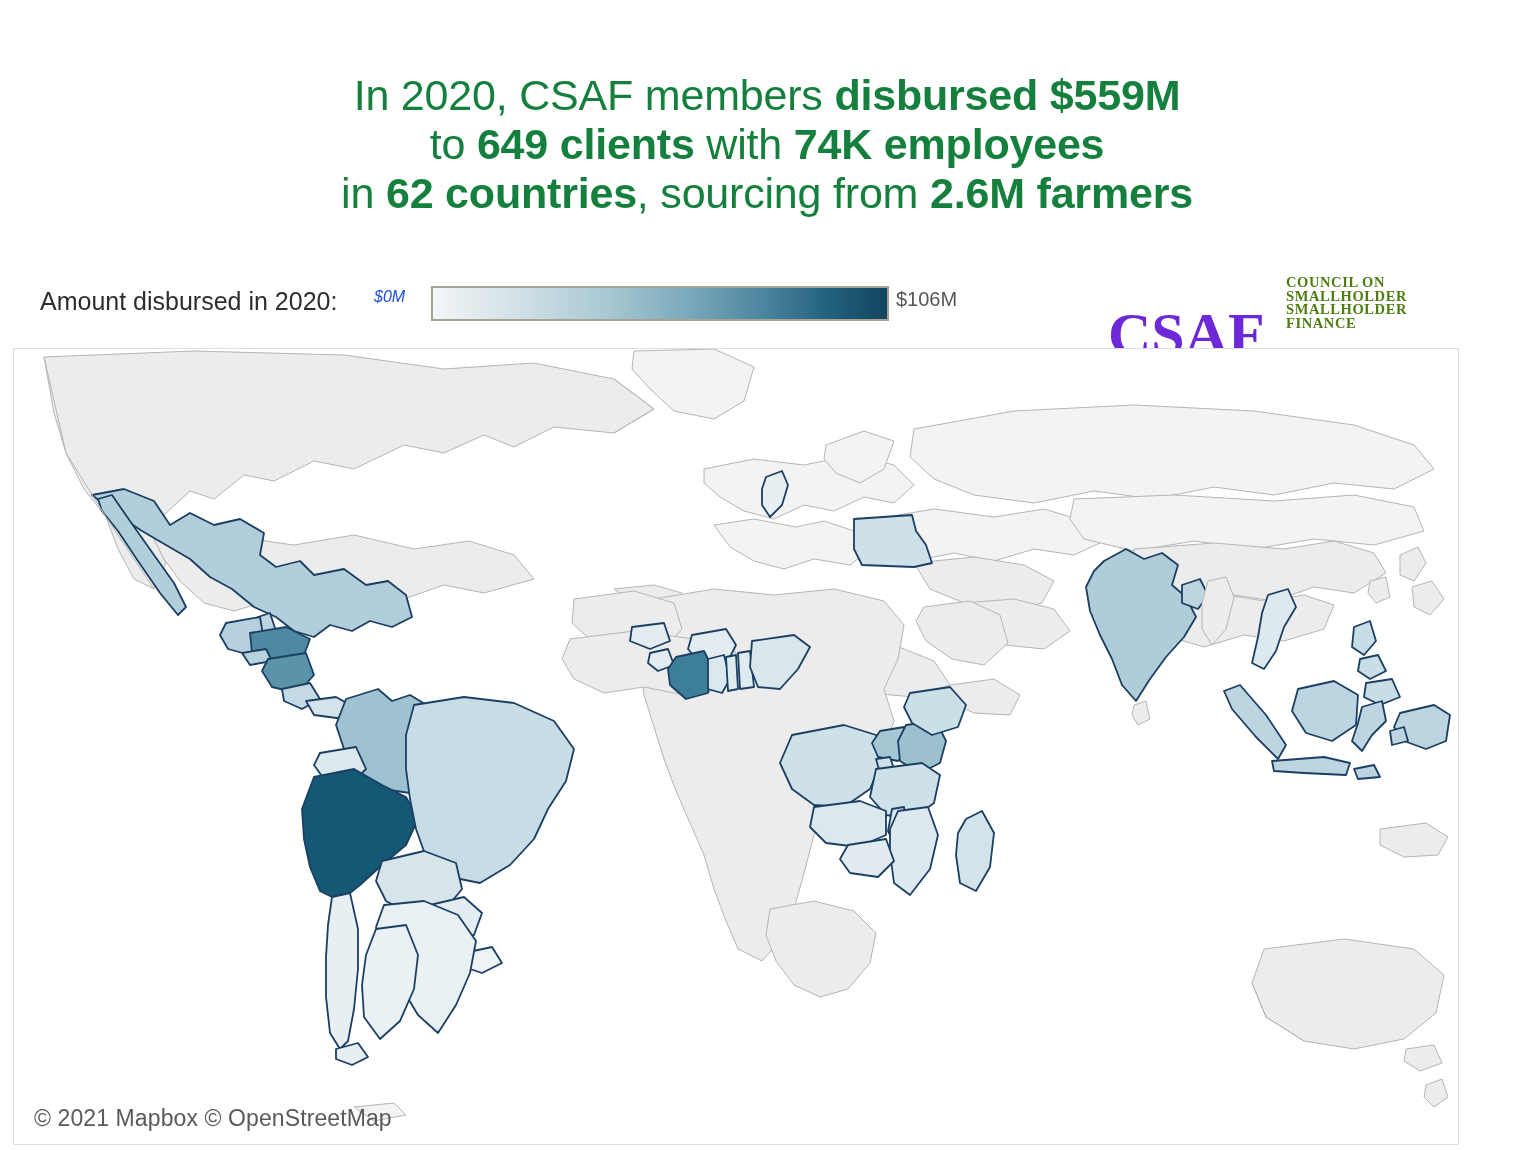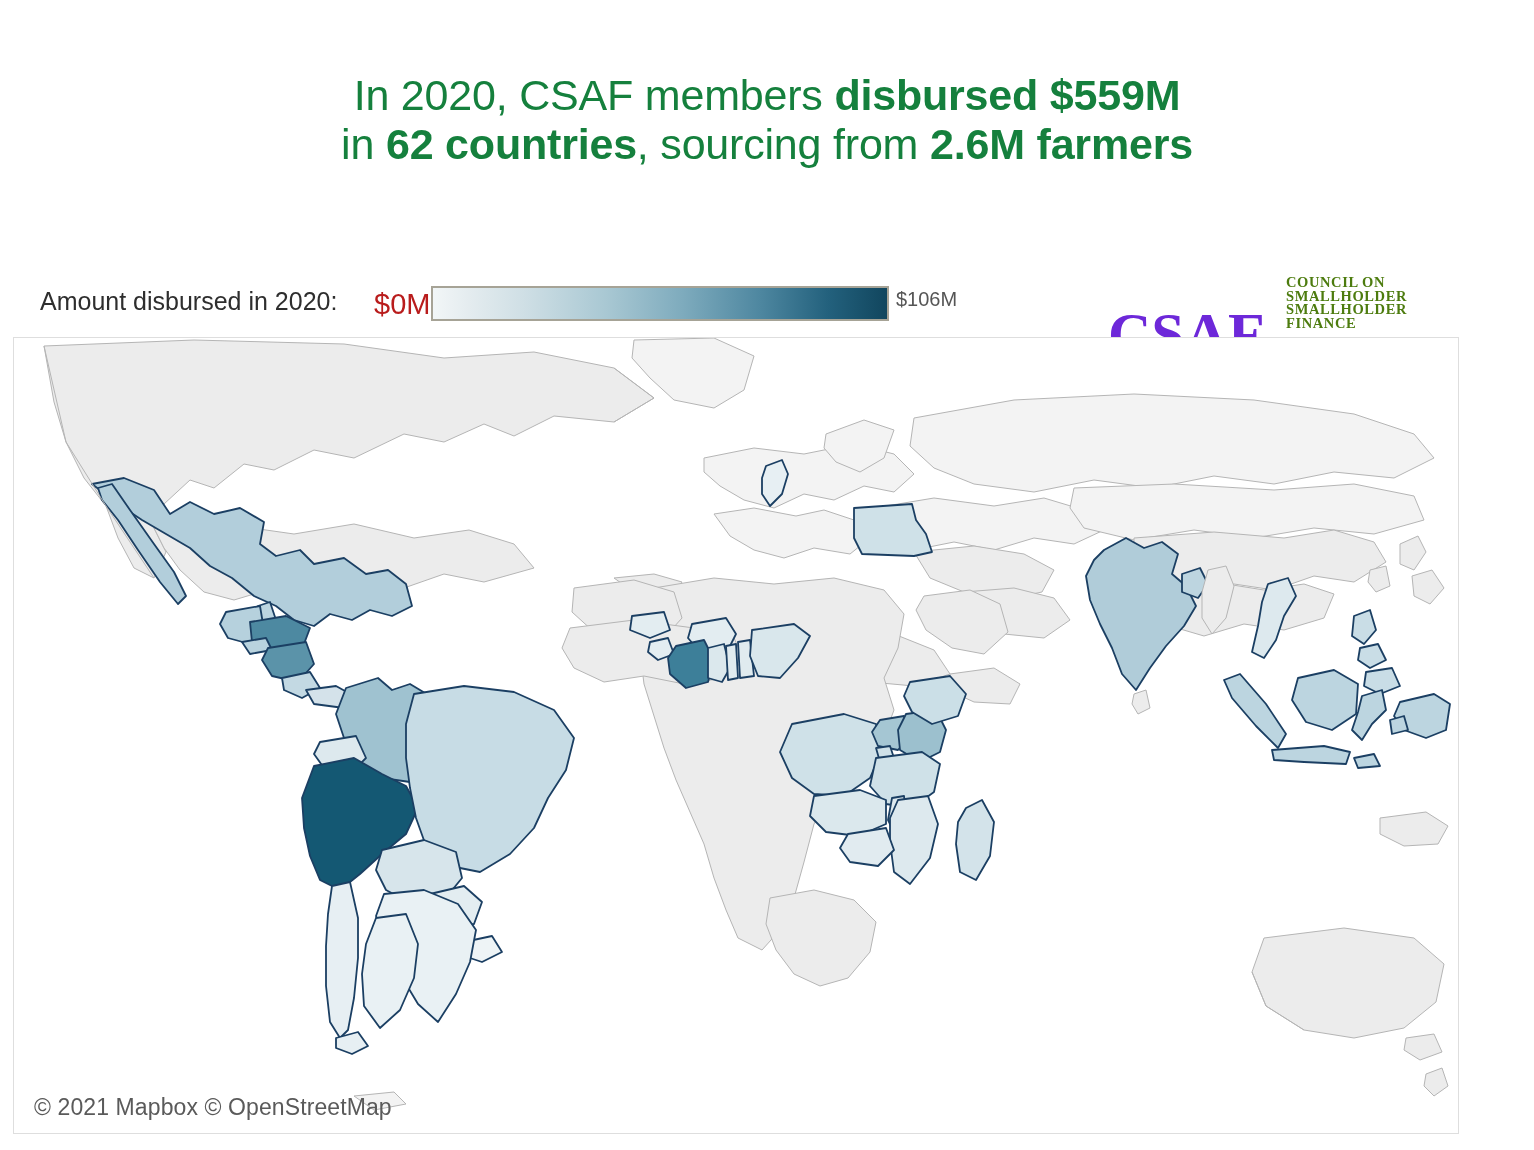--- a/index.html
+++ b/index.html
@@ -44,22 +44,23 @@
     left: 40px;
     top: 9px;
     font-size: 25px;
     color: #2e2e2e;
     white-space: nowrap;
   }
   #legend-min {
     position: absolute;
     left: 374px;
     top: 10px;
-    font-size: 29px;
-    color: #b91c1c;
+    font-size: 16px;
+    color: #1d4ed8;
+    font-style: italic;
   }
   #legend-max {
     position: absolute;
     left: 896px;
     top: 10px;
     font-size: 20px;
     color: #555555;
   }
   #legend-bar {
     position: absolute;
@@ -110,21 +111,21 @@
     line-height: 13.5px;
     letter-spacing: 0.6px;
     color: #4d7c0f;
   }
   #csaf-tag span { display: block; }
 
   
   #map-panel {
     position: absolute;
     left: 13px;
-    top: 337px;
+    top: 348px;
     width: 1446px;
     height: 797px;
     background: #eab308;
     border: 1px solid #dedede;
     box-sizing: border-box;
     overflow: hidden;
   }
   #map-svg { display: block; }
   #attribution {
     position: absolute;
@@ -134,20 +135,21 @@
     color: #5a5a5a;
     letter-spacing: 0.1px;
     white-space: nowrap;
   }
 </style>
 </head>
 <body>
 
 <div id="headline">
   <span class="l"><span>In 2020, CSAF members </span><b>disbursed $559M</b></span>
+  <span class="l"><span>to </span><b>649 clients</b><span> with </span><b>74K employees</b></span>
   <span class="l"><span>in </span><b>62 countries</b><span>, sourcing from </span><b>2.6M farmers</b></span>
 </div>
 
 <div id="legend-row">
   <div id="legend-title">Amount disbursed in 2020:</div>
   <div id="legend-min">$0M</div>
   <div id="legend-max">$106M</div>
 </div>
 <div id="legend-bar"></div>
 

